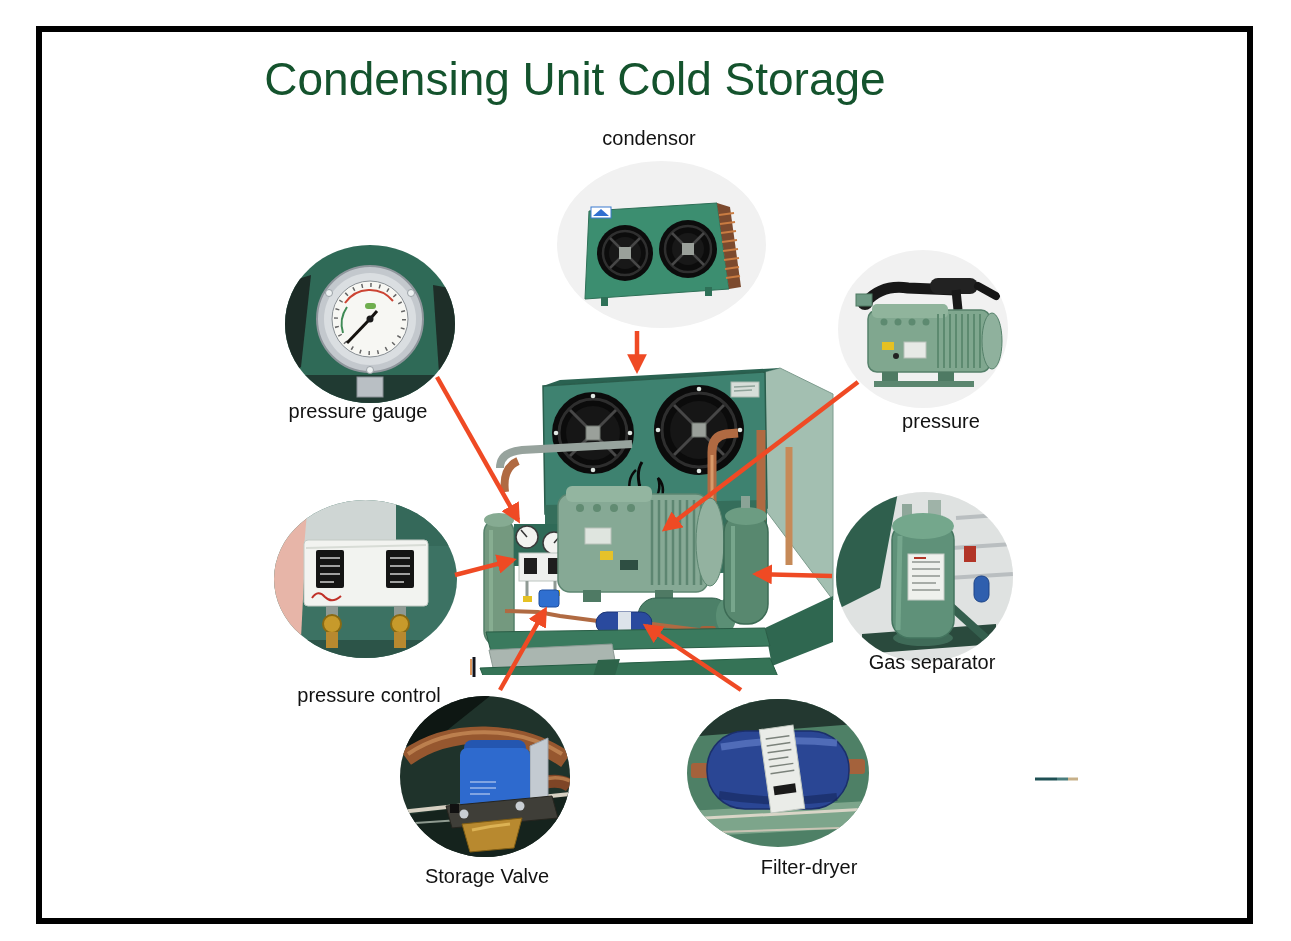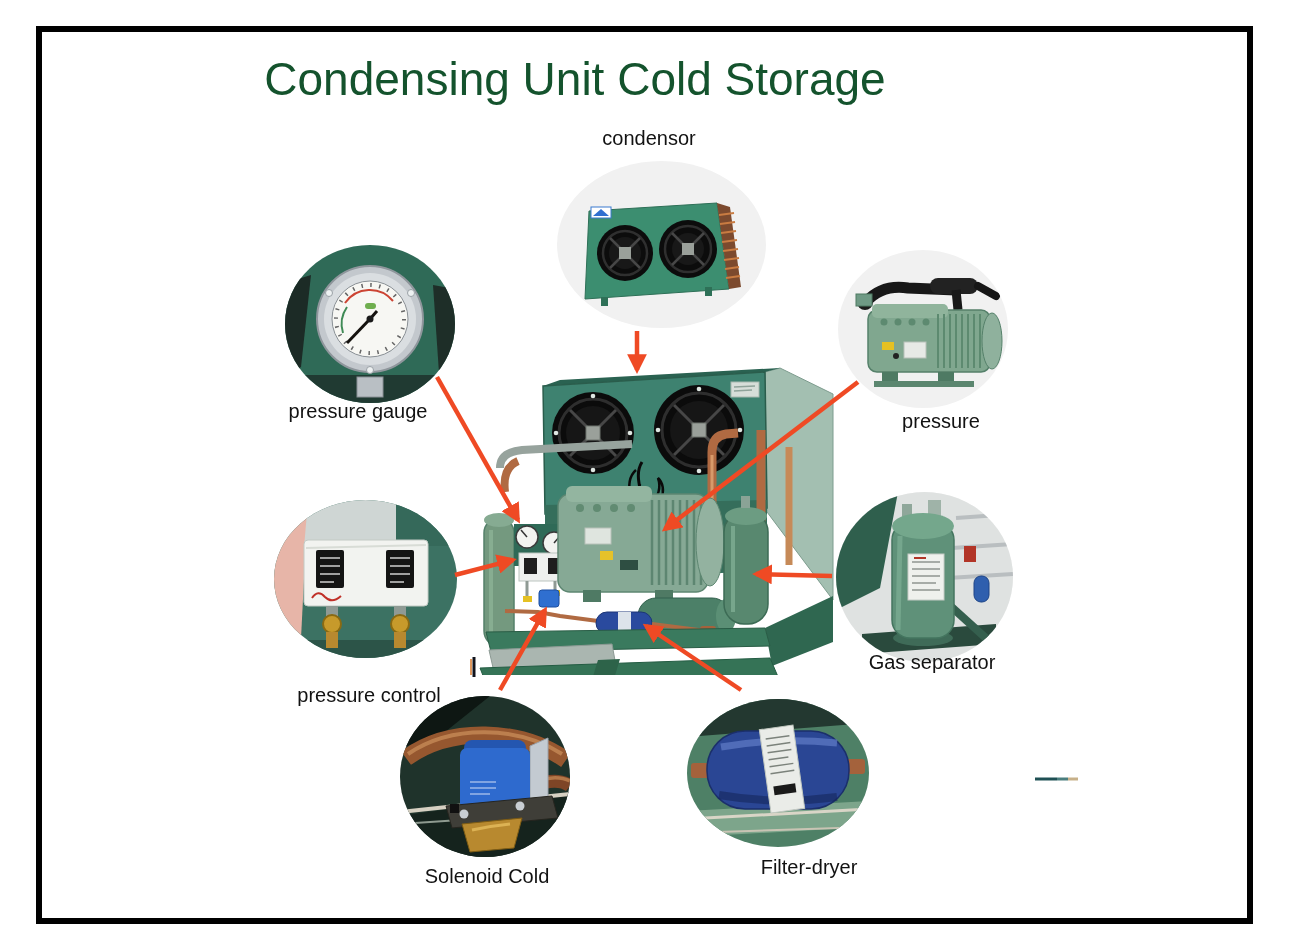--- a/index.html
+++ b/index.html
@@ -372,21 +372,21 @@
         <rect x="84" y="86" width="22" height="9" fill="#1a1a1a"></rect>
       </g>
     </svg>
   </div>
 
   <div class="lbl" style="left:649px;top:127px;">condensor</div>
   <div class="lbl" style="left:358px;top:400px;">pressure gauge</div>
   <div class="lbl" style="left:941px;top:410px;">pressure</div>
   <div class="lbl" style="left:369px;top:656px;margin-top:28px;">pressure control</div>
   <div class="lbl" style="left:932px;top:651px;">Gas separator</div>
-  <div class="lbl" style="left:487px;top:865px;">Solenoid Cold</div>
+  <div class="lbl" style="left:487px;top:865px;">Storage Valve</div>
   <div class="lbl" style="left:809px;top:856px;">Filter-dryer</div>
 
   <svg class="overlay" width="1291" height="941" viewBox="0 0 1291 941">
     <defs>
       <marker id="ah" viewBox="0 0 10 10" refX="8" refY="5" markerWidth="4.4" markerHeight="4.4" orient="auto-start-reverse">
         <path d="M0,0 L10,5 L0,10 z" fill="#ef4a24"></path>
       </marker>
     </defs>
     <g stroke="#ef4a24" stroke-width="4.5" fill="none">
       <line x1="637" y1="331" x2="637" y2="370" marker-end="url(#ah)"></line>

